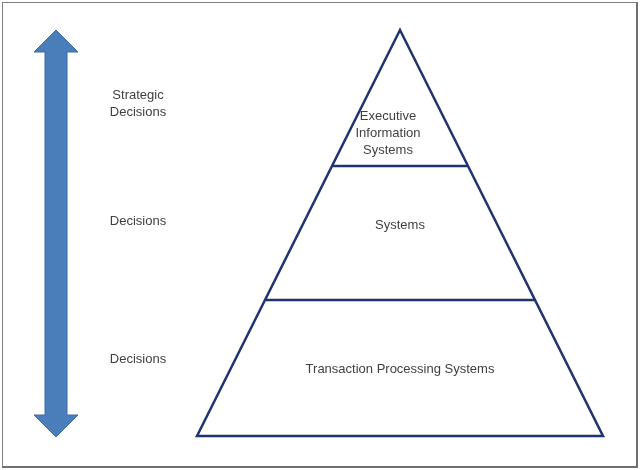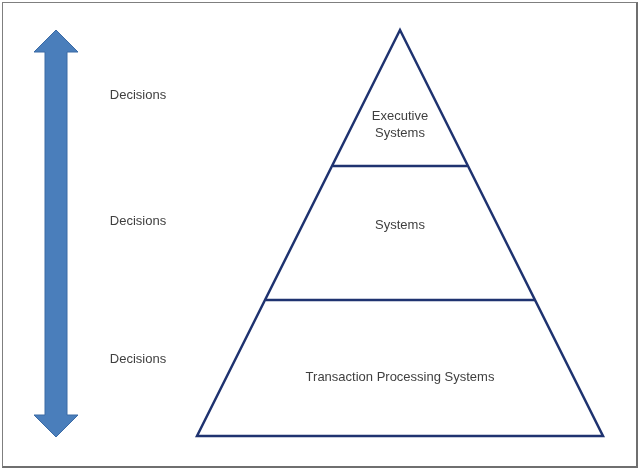--- a/index.html
+++ b/index.html
@@ -25,31 +25,33 @@
 
   <polygon points="56,30 78,52 67,52 67,415 78,415 56,437 34,415 45,415 45,52 34,52" fill="#4a7ebb" stroke="#3a6aa5" stroke-width="1"></polygon>
 
   <polygon points="400,30 603,436 197,436" fill="none" stroke="#1f3370" stroke-width="2.5" stroke-linejoin="miter"></polygon>
 
   <line x1="333" y1="166" x2="467" y2="166" stroke="#1f3370" stroke-width="2.5"></line>
   <line x1="266" y1="300" x2="535" y2="300" stroke="#1f3370" stroke-width="2.5"></line>
 </svg>
 
 <div class="lbl" style="left:88px; top:86px; width:100px;">
+  <div>Strategic</div>
   <div>Decisions</div>
 </div>
 <div class="lbl" style="left:88px; top:212px; width:100px;">
   <div>Decisions</div>
 </div>
 <div class="lbl" style="left:83px; top:350px; width:110px;">
   <div>Decisions</div>
 </div>
 
-<div class="lbl" style="left:340px; top:107px; width:120px;">
+<div class="lbl" style="left:328px; top:107px; width:120px;">
   <div>Executive</div>
+  <div>Information</div>
   <div>Systems</div>
 </div>
 <div class="lbl" style="left:290px; top:216px; width:220px;">
   <div>Systems</div>
 </div>
-<div class="lbl" style="left:270px; top:368px; width:260px;">
+<div class="lbl" style="left:270px; top:360px; width:260px;">
   <div>Transaction Processing Systems</div>
 </div>
 
 </body></html>

